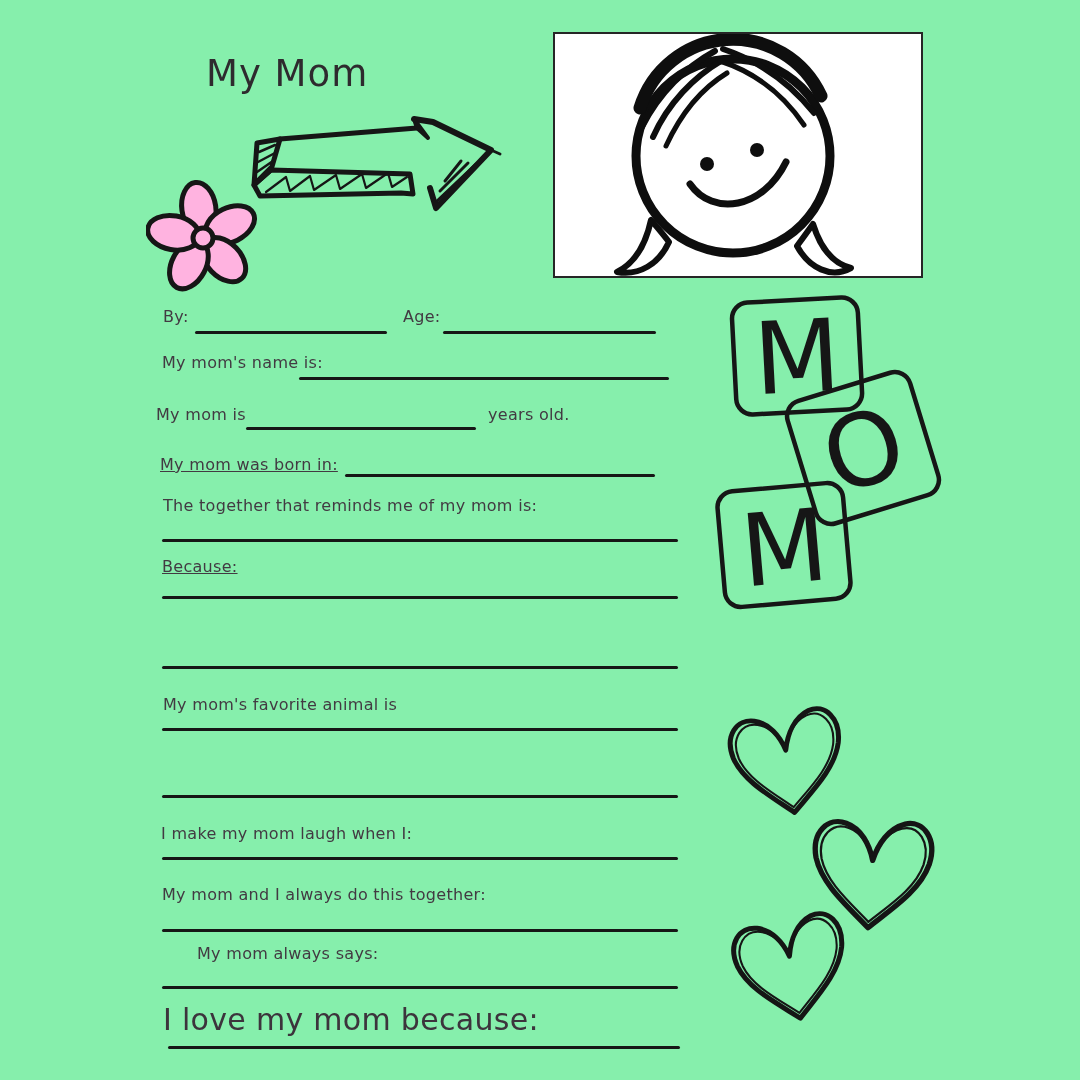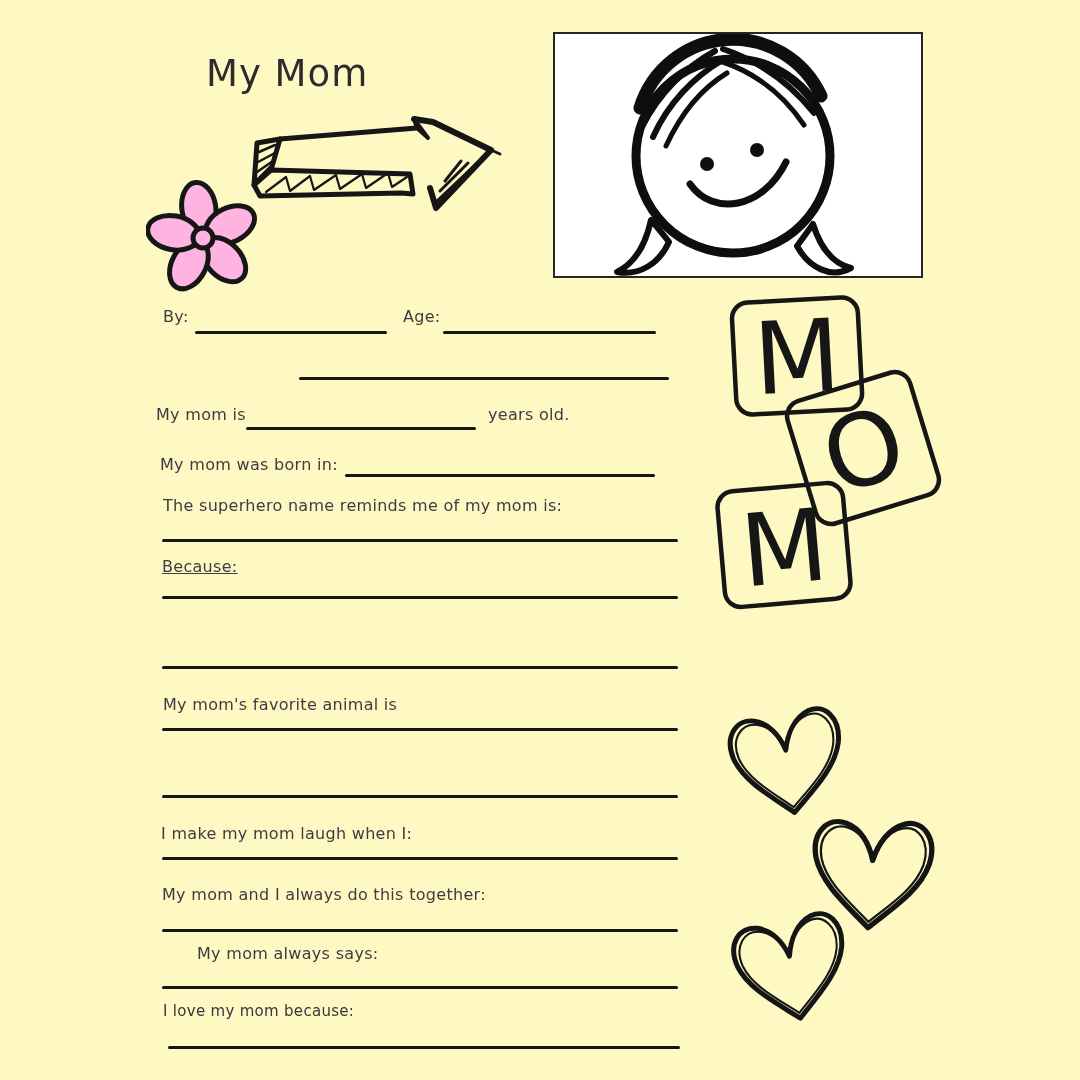--- a/index.html
+++ b/index.html
@@ -1,30 +1,30 @@
 <!DOCTYPE html>
 <html><head>
 <meta charset="utf-8">
 <style>
   html,body { margin:0; padding:0; }
   .canvas {
     position:relative; width:1080px; height:1080px; overflow:hidden;
-    background:#fef9c3;
+    background:#86efac;
     font-family:"DejaVu Sans", sans-serif;
     color:#423a42;
   }
   .title {
     position:absolute; left:206px; top:52px;
     font-size:37px; letter-spacing:1px; color:#2e2a2e; white-space:nowrap;
   }
   .lbl {
     position:absolute; font-size:16px; line-height:1.2;
     color:#423a42; letter-spacing:0.3px; white-space:nowrap;
   }
-  .lbl.big { font-size:15px; color:#3c343c; }
+  .lbl.big { font-size:30px; color:#3c343c; }
   .line {
     position:absolute; height:3px; background:#161616; border-radius:2px;
   }
   .photo-frame {
     position:absolute; left:553px; top:32px; width:370px; height:246px;
     background:#ffffff; border:2px solid #262626; box-sizing:border-box;
   }
   .doodle { position:absolute; }
   svg { display:block; }
   .tile-letter {
@@ -123,30 +123,31 @@
         <path transform="scale(0.9)" d="M 0,54 C -22,34 -46,16 -53,-8 C -59,-32 -44,-47 -27,-42 C -13,-38 -4,-24 0,-9 C 4,-25 13,-40 28,-45 C 45,-50 59,-33 53,-9 C 46,16 22,34 0,54 Z" stroke-width="2.3"></path>
       </g>
     </g>
   </svg>
 
   <span class="lbl" style="left:163px; top:307px;">By:</span>
   <span class="line" style="left:195px; top:331px; width:192px;"></span>
   <span class="lbl" style="left:403px; top:307px;">Age:</span>
   <span class="line" style="left:443px; top:331px; width:213px;"></span>
 
+  <span class="lbl" style="left:162px; top:353px;">My mom's name is:</span>
   <span class="line" style="left:299px; top:377px; width:370px;"></span>
 
   <span class="lbl" style="left:156px; top:405px;">My mom is</span>
   <span class="line" style="left:246px; top:427px; width:230px;"></span>
   <span class="lbl" style="left:488px; top:405px;">years old.</span>
 
-  <span class="lbl" style="left:160px; top:455px;">My mom was born in:</span>
+  <span class="lbl" style="left:160px; top:455px;text-decoration:underline;">My mom was born in:</span>
   <span class="line" style="left:345px; top:474px; width:310px;"></span>
 
-  <span class="lbl" style="left:163px; top:496px;">The superhero name reminds me of my mom is:</span>
+  <span class="lbl" style="left:163px; top:496px;">The together that reminds me of my mom is:</span>
   <span class="line" style="left:162px; top:539px; width:516px;"></span>
 
   <span class="lbl" style="left:162px; top:557px;text-decoration:underline;">Because:</span>
   <span class="line" style="left:162px; top:596px; width:516px;"></span>
 
   <span class="line" style="left:162px; top:666px; width:516px;"></span>
 
   <span class="lbl" style="left:163px; top:695px;">My mom's favorite animal is</span>
   <span class="line" style="left:162px; top:728px; width:516px;"></span>
 

